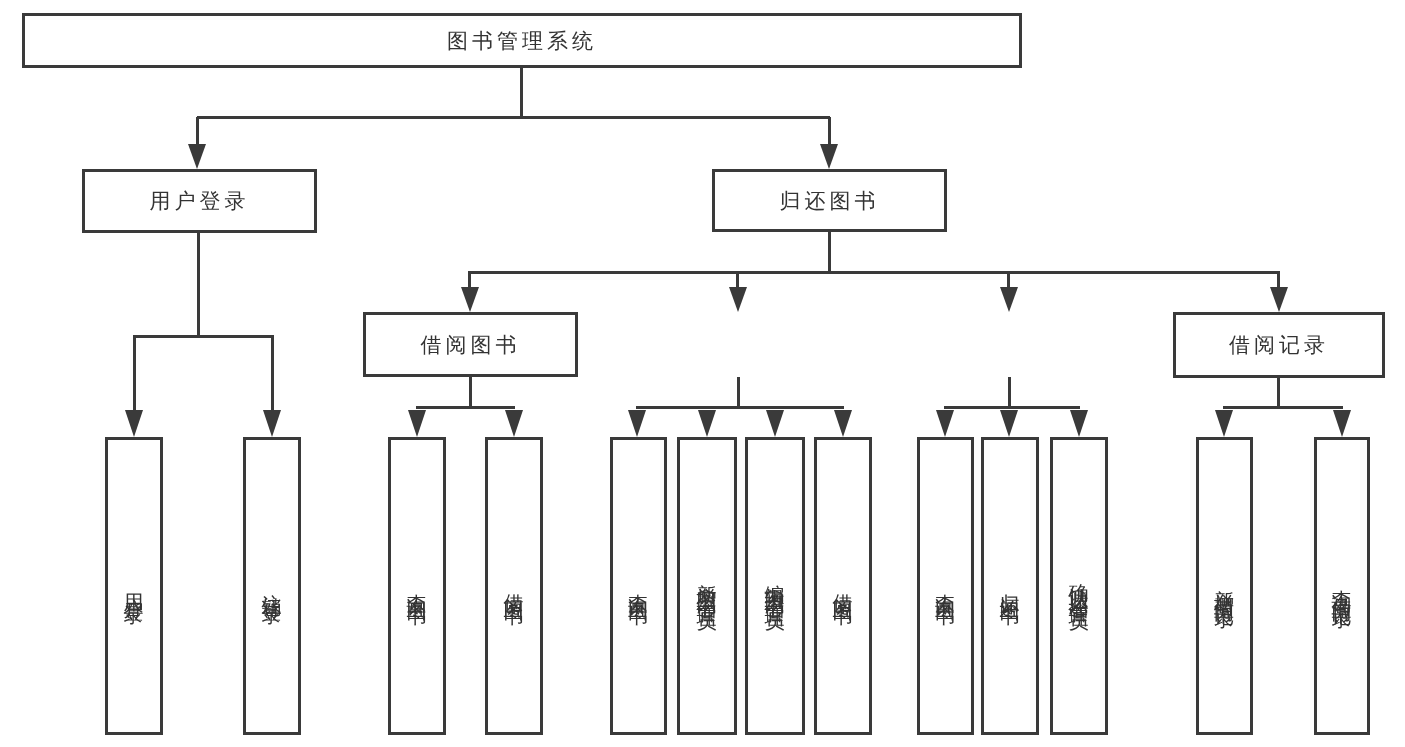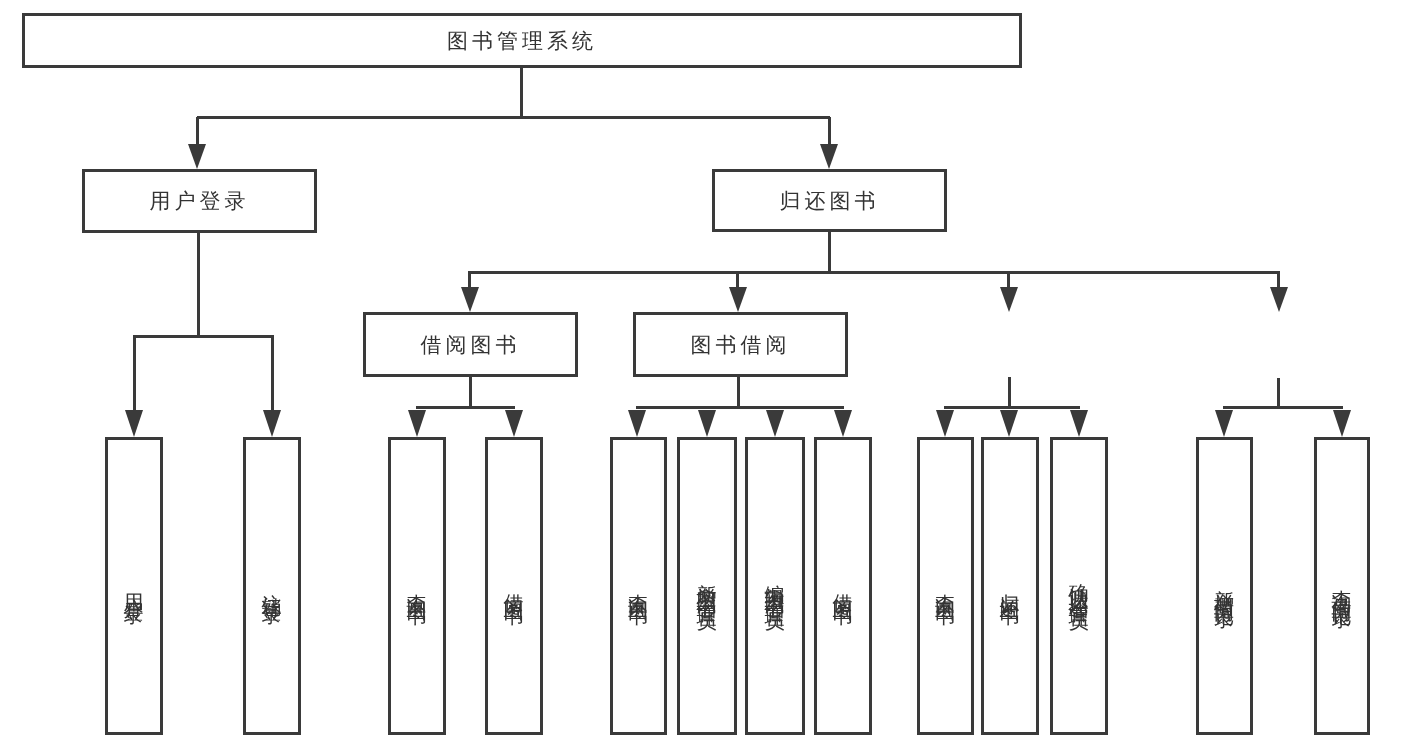--- a/index.html
+++ b/index.html
@@ -101,22 +101,22 @@
   <div class="vl" style="left:1007px;top:271px;height:18px"></div>
   <div class="vl" style="left:1277px;top:271px;height:18px"></div>
   <div class="arr" style="left:461px;top:287px"></div>
   <div class="arr" style="left:729px;top:287px"></div>
   <div class="arr" style="left:1000px;top:287px"></div>
   <div class="arr" style="left:1270px;top:287px"></div>
 
   <div class="box" style="left:363px;top:312px;width:215px;height:65px">
     <span>借阅图书</span>
   </div>
-  <div class="box" style="left:633px;top:312px;width:215px;height:65px">
-    <span>图书借阅</span>
+  <div class="box" style="left:1173px;top:312px;width:212px;height:66px">
+    <span>借阅记录</span>
   </div>
 
   <div class="vl" style="left:469px;top:377px;height:31px"></div>
   <div class="hl" style="left:416px;top:406px;width:99px"></div>
   <div class="arr arr-leaf" style="left:408px;top:410px"></div>
   <div class="arr arr-leaf" style="left:505px;top:410px"></div>
 
   <div class="vl" style="left:737px;top:377px;height:31px"></div>
   <div class="hl" style="left:636px;top:406px;width:208px"></div>
   <div class="arr arr-leaf" style="left:628px;top:410px"></div>

